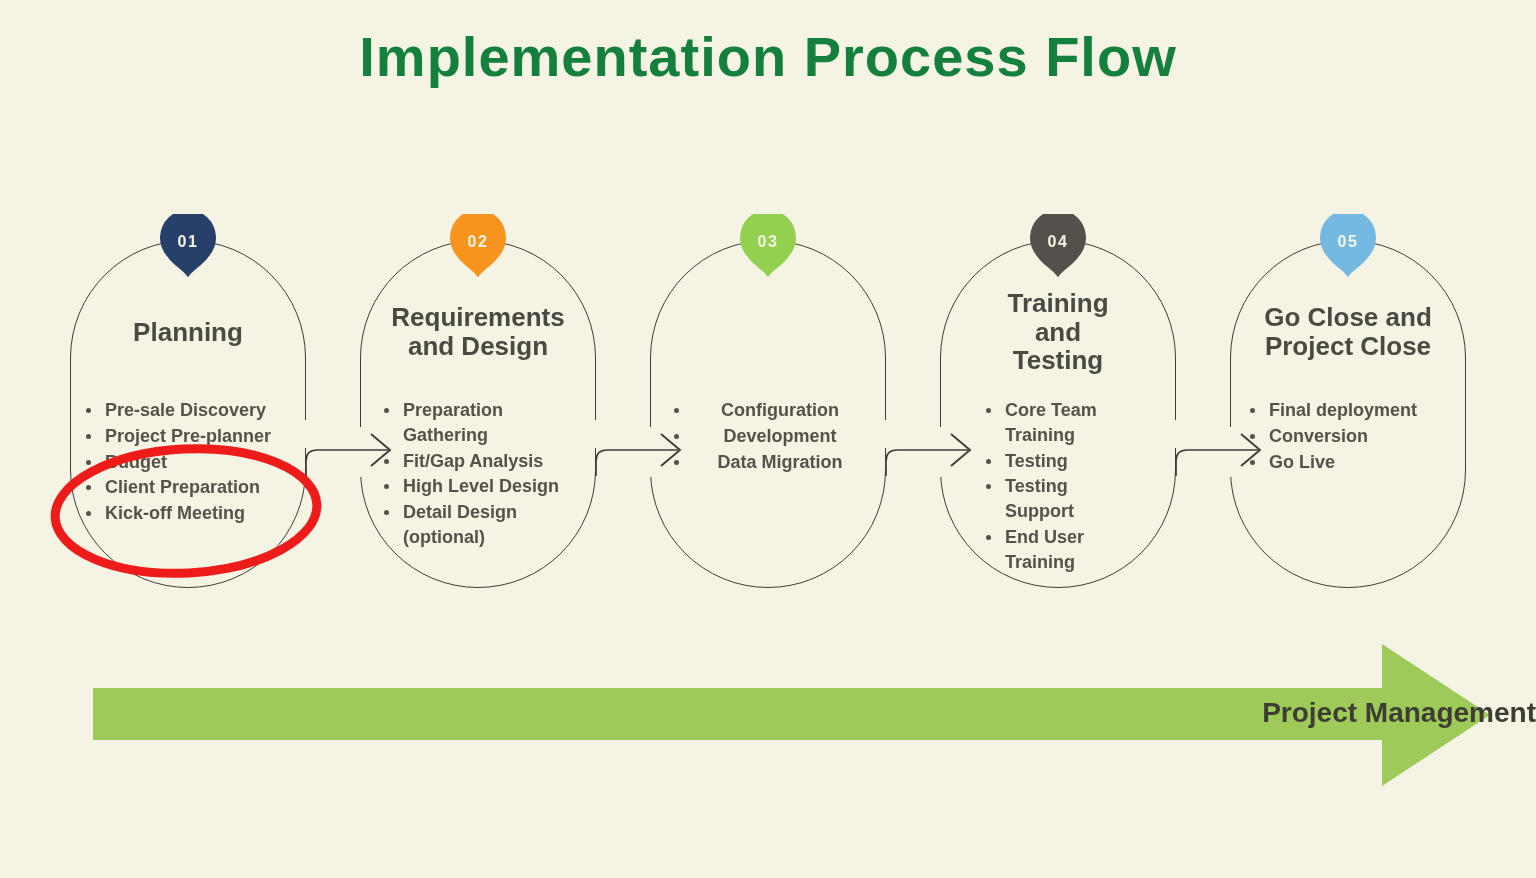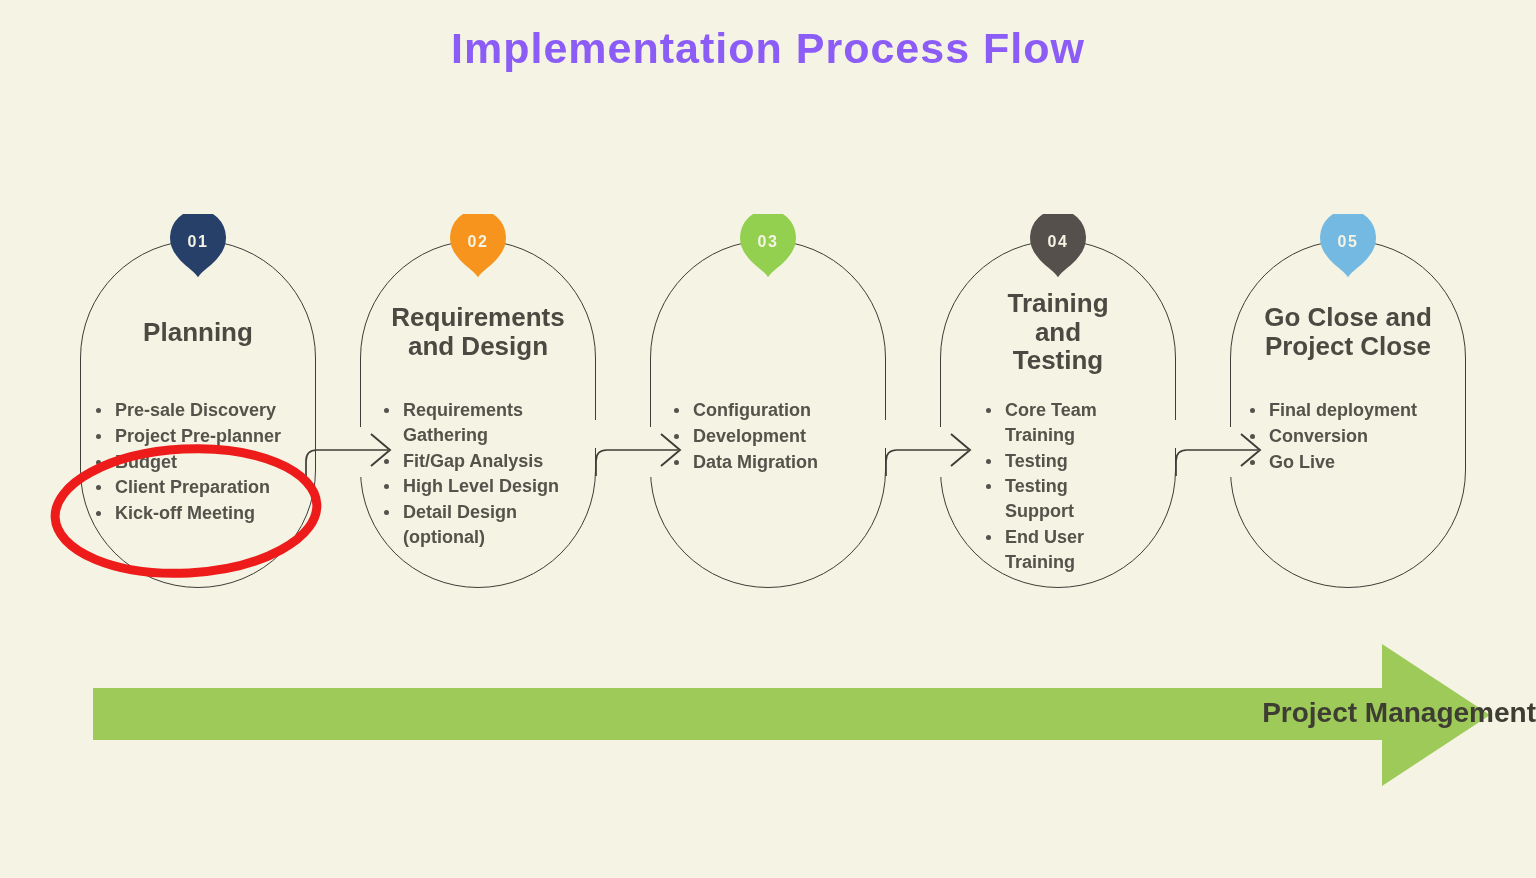--- a/index.html
+++ b/index.html
@@ -11,32 +11,32 @@
   .canvas{
     position:relative;
     width:1536px;height:878px;
     background:var(--bg-color);
     overflow:hidden;
     font-family:"Liberation Sans","DejaVu Sans",sans-serif;
   }
   .page-title{
     position:absolute;top:24px;left:0;width:100%;
     text-align:center;
-    font-size:43px;font-weight:bold;letter-spacing:1px;
-    color:#8b5cf6;
+    font-size:56px;font-weight:bold;letter-spacing:1px;
+    color:#15803d;
   }
   
   .stage-card{
     position:absolute;top:240px;
     width:236px;height:348px;
     border:1.6px solid var(--outline-color);
     border-radius:120px;
     background:transparent;
   }
-  .s1{left:80px}.s2{left:360px}.s3{left:650px}.s4{left:940px}.s5{left:1230px}
+  .s1{left:70px}.s2{left:360px}.s3{left:650px}.s4{left:940px}.s5{left:1230px}
 
   .badge{
     position:absolute;top:-27px;left:50%;
     transform:translateX(-50%);
     width:58px;height:65px;
   }
   .badge svg{display:block;width:58px;height:65px;}
   .badge-number{
     position:absolute;top:19px;left:0;width:100%;
     text-align:center;
@@ -58,21 +58,21 @@
 
   .stage-items{
     position:absolute;top:156px;left:50%;
     transform:translateX(-50%);
     margin:1px;padding:0;list-style:none;
     font-size:18px;font-weight:700;line-height:1.38;
     color:#54524a;
   }
   .s1 .stage-items{width:212px;}
   .s2 .stage-items{width:196px;}
-  .s3 .stage-items{width:196px;}
+  .s3 .stage-items{width:196px;text-align:center;}
   .s4 .stage-items{width:152px;}
   .s5 .stage-items{width:204px;}
   .stage-items li{position:relative;padding-left:22px;margin:0 0 1px 0;}
   .stage-items li::before{
     content:"";position:absolute;left:3px;top:10px;
     width:5px;height:5px;border-radius:50%;
     background:#54524a;
   }
 
   
@@ -122,21 +122,21 @@
     <div class="badge">
       <svg viewBox="0 0 64 72">
         <path d="M32,70 C27,62 16,57 9,47 A31,31 0 1 1 55,47 C48,57 37,62 32,70 Z" fill="var(--badge-color)"></path>
       </svg>
       <span class="badge-number">02</span>
     </div>
     <div class="stage-title">
       <span>Requirements and Design</span>
     </div>
     <ul class="stage-items">
-      <li>Requirements Gathering</li>
+      <li>Preparation Gathering</li>
       <li>Fit/Gap Analysis</li>
       <li>High Level Design</li>
       <li>Detail Design (optional)</li>
     </ul>
   </div>
 
   <div class="stage-card s3" style="--badge-color: #93d04f;">
     <div class="badge">
       <svg viewBox="0 0 64 72">
         <path d="M32,70 C27,62 16,57 9,47 A31,31 0 1 1 55,47 C48,57 37,62 32,70 Z" fill="var(--badge-color)"></path>

